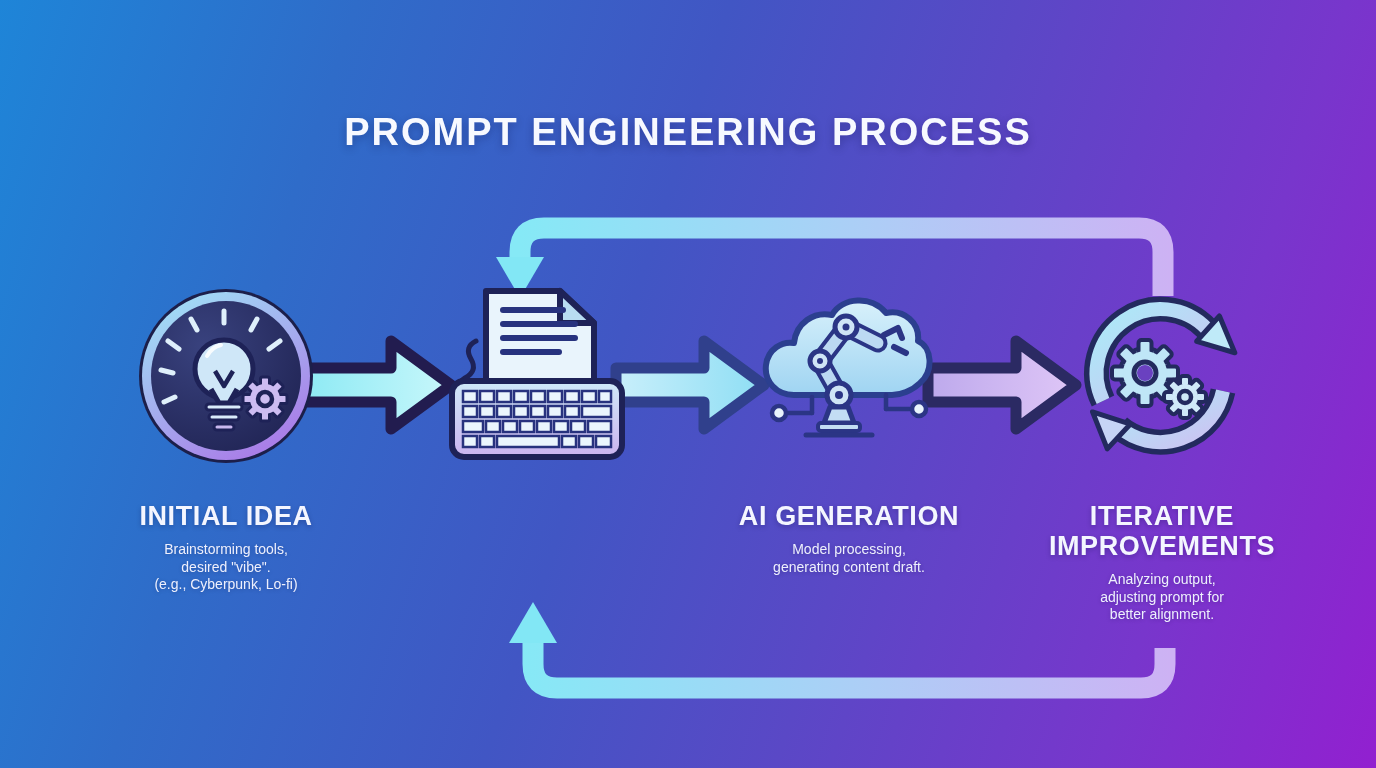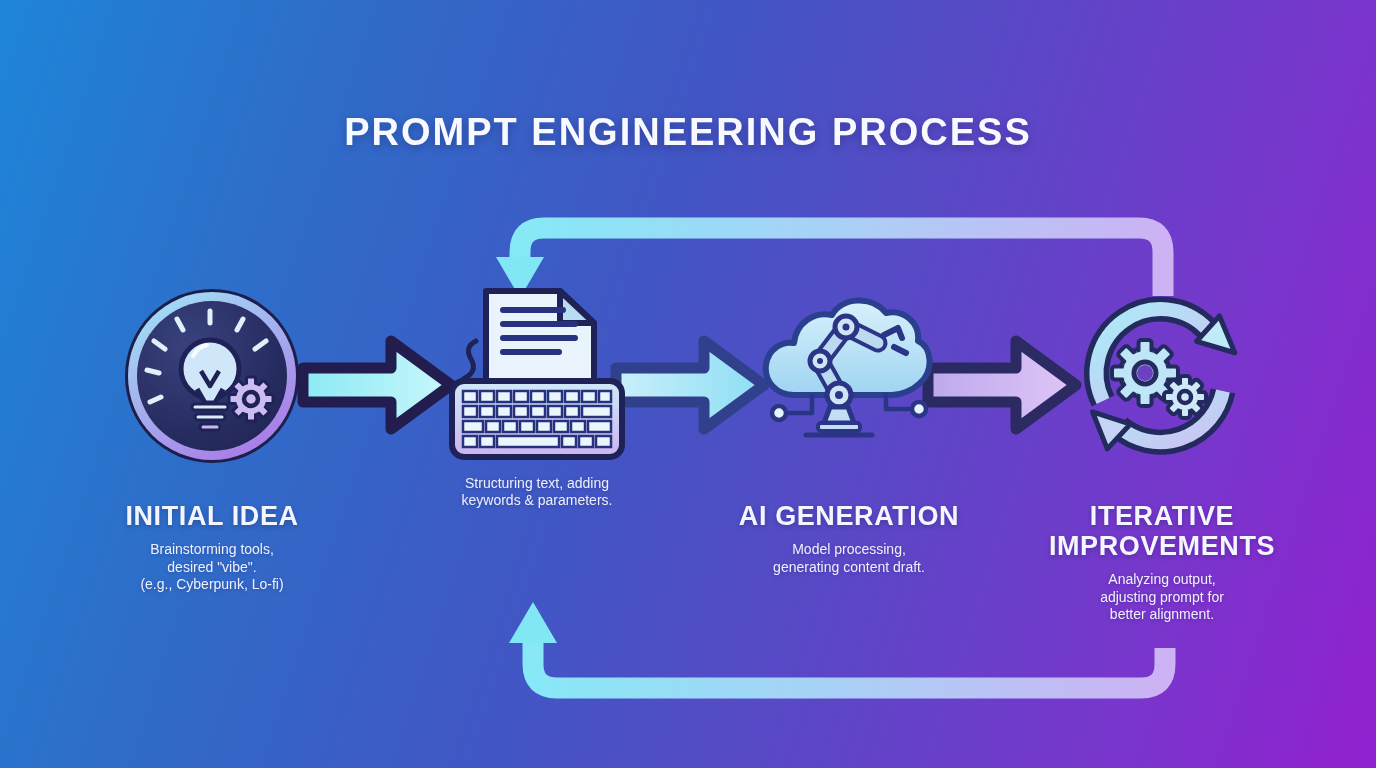--- a/index.html
+++ b/index.html
@@ -13,21 +13,21 @@
     text-shadow:0 3px 8px rgba(10,10,60,.28);z-index:3;margin-top:45px;}
   .loops{position:absolute;left:0;top:0;z-index:1;pointer-events:none;}
   .fwd-arrow{position:absolute;z-index:2;}
   .stage{position:absolute;top:283px;width:300px;text-align:center;z-index:2;color:#f4f6ff;}
   .stage .icon-box{height:192px;position:relative;}
   .stage .icon-box svg{display:block;margin:0 auto;}
   .stage h2{margin:26px 0 10px;font-size:27px;letter-spacing:.6px;line-height:1.12;
     text-shadow:0 2px 5px rgba(10,10,60,.25);}
   .stage p{margin:0 auto;max-width:280px;font-size:14px;line-height:1.24;color:#eef0fd;
     white-space:pre-line;text-shadow:0 1px 4px rgba(10,10,60,.22);}
-  #stage-1{left:62px;}
+  #stage-1{left:76px;}
   #stage-2{left:387px;}
   #stage-3{left:699px;}
   #stage-4{left:1012px;}
 </style>
 </head>
 <body>
 
 <div class="canvas">
 
   <svg class="loops" width="1376" height="768" viewBox="0 0 1376 768">
@@ -187,22 +187,20 @@
             <rect x="146" y="138" width="23" height="11"></rect>
           <rect x="21" y="153" width="14" height="11"></rect>
             <rect x="38" y="153" width="14" height="11"></rect>
             <rect x="55" y="153" width="62" height="11"></rect>
             <rect x="120" y="153" width="14" height="11"></rect>
             <rect x="137" y="153" width="14" height="11"></rect>
             <rect x="154" y="153" width="15" height="11"></rect>
         </g>
       </svg>
     </div>
-    <p>Structuring text, adding
-keywords &amp; parameters.</p>
   </section>
 
   <section class="stage" id="stage-3">
     <div class="icon-box">
       <svg width="190" height="190" viewBox="0 0 190 190">
         <defs>
           <linearGradient id="g3cloud" x1="0" y1="0" x2="0" y2="1">
             <stop offset="0" stop-color="#d8f1fb"></stop>
               <stop offset="1" stop-color="#9fd4f2"></stop>
           </linearGradient>

